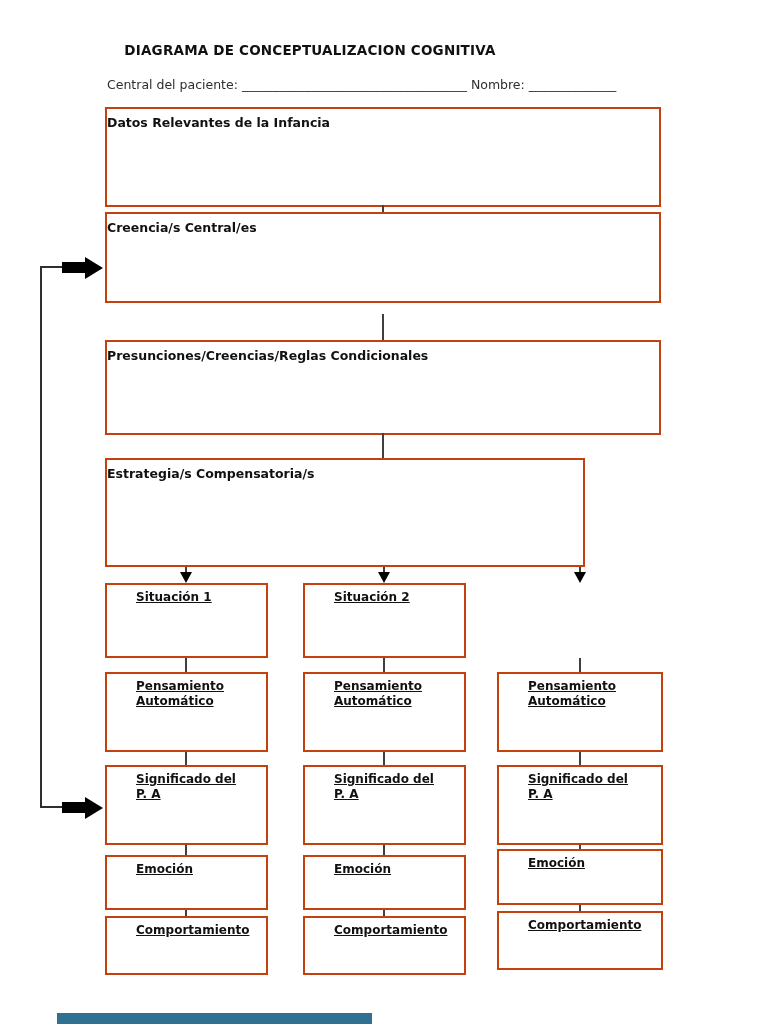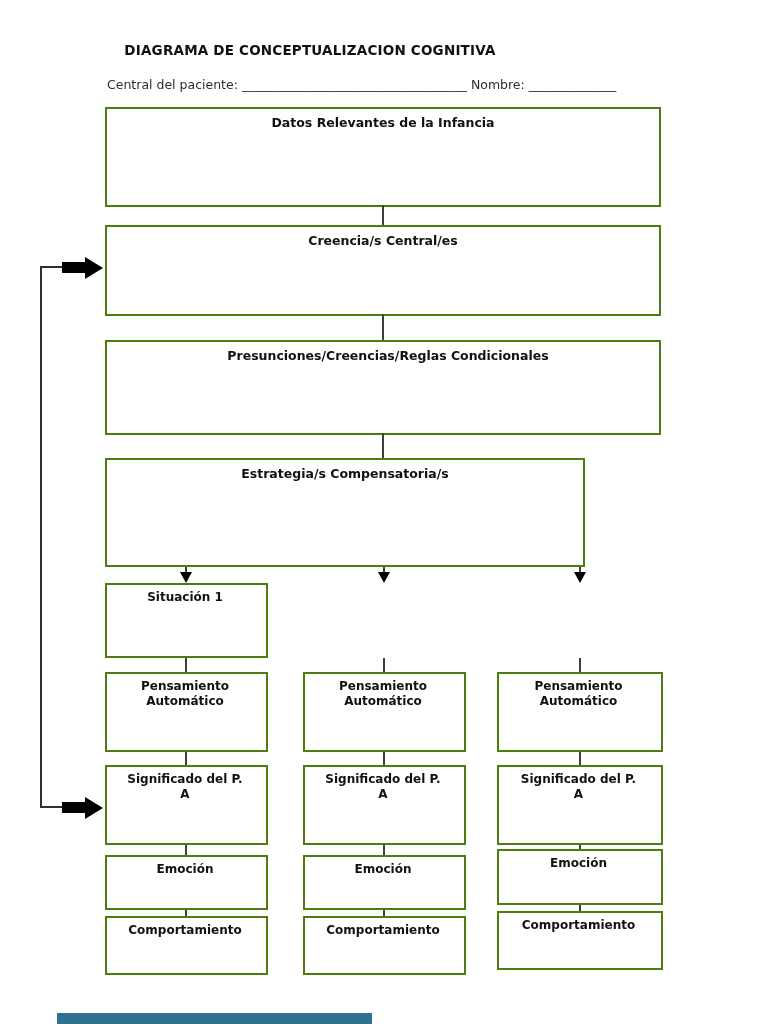--- a/index.html
+++ b/index.html
@@ -16,29 +16,28 @@
     text-align:center;font-size:13.5px;font-weight:bold;color:#111;
     letter-spacing:.2px;
   }
   .patient-line{
     position:absolute;top:77px;left:107px;width:556px;
     font-size:12.5px;color:#2e2e2e;white-space:nowrap;
   }
   .patient-line .blank{letter-spacing:0;color:#2e2e2e;}
   .box{
     position:absolute;box-sizing:border-box;
-    background:#fff;border:2px solid #4d7c0f;
-    text-align:center;
+    background:#fff;border:2px solid #c2410c;
   }
   .box .lbl{
     padding-top:5px;font-weight:bold;font-size:12px;color:#111;
     line-height:1.25;
   }
   .bigbox .lbl{font-size:12.5px;padding-top:6px;}
-  .colbox .lbl{padding-left:16px;padding-right:19px;}
+  .colbox .lbl{padding-left:29px;padding-right:19px;text-decoration:underline;}
   .vline,.hline{position:absolute;background:#2f2f2f;}
   .stub{position:absolute;width:2px;background:#3f3f3f;}
   .arrow-down-head{
     position:absolute;width:0;height:0;
     border-left:6.5px solid transparent;
     border-right:6.5px solid transparent;
     border-top:11px solid #000;
   }
   .blockarrow-body{position:absolute;height:11px;width:23px;background:#000;}
   .blockarrow-head{
@@ -60,26 +59,26 @@
     <span class="blank">____________________________________</span>
     <span>Nombre:</span>
     <span class="blank">______________</span>
   </div>
 
   <div class="box bigbox" style="left:105px;top:107px;width:556px;height:100px;">
     <div class="lbl">Datos Relevantes de la Infancia</div>
   </div>
   <div class="stub" style="left:382px;top:205px;height:21px;"></div>
 
-  <div class="box bigbox" style="left:105px;top:225px;width:556px;height:91px;">
+  <div class="box bigbox" style="left:105px;top:212px;width:556px;height:91px;">
     <div class="lbl">Creencia/s Central/es</div>
   </div>
   <div class="stub" style="left:382px;top:314px;height:27px;"></div>
 
-  <div class="box bigbox" style="left:105px;top:340px;width:556px;height:95px;padding-left:10px;">
+  <div class="box bigbox" style="left:105px;top:340px;width:556px;height:95px;">
     <div class="lbl">Presunciones/Creencias/Reglas Condicionales</div>
   </div>
   <div class="stub" style="left:382px;top:433px;height:26px;"></div>
 
   <div class="box bigbox" style="left:105px;top:458px;width:480px;height:109px;">
     <div class="lbl">Estrategia/s Compensatoria/s</div>
   </div>
 
   <div class="stub" style="left:185px;top:567px;height:7px;"></div>
   <div class="arrow-down-head" style="left:179.5px;top:572px;"></div>
@@ -101,20 +100,23 @@
   </div>
   <div class="stub" style="left:185px;top:845px;height:10px;"></div>
   <div class="box colbox" style="left:105px;top:855px;width:163px;height:55px;">
     <div class="lbl">Emoción</div>
   </div>
   <div class="stub" style="left:185px;top:910px;height:6px;"></div>
   <div class="box colbox" style="left:105px;top:916px;width:163px;height:59px;">
     <div class="lbl">Comportamiento</div>
   </div>
 
+  <div class="box colbox" style="left:303px;top:583px;width:163px;height:75px;">
+    <div class="lbl">Situación 2</div>
+  </div>
   <div class="stub" style="left:383px;top:658px;height:14px;"></div>
   <div class="box colbox" style="left:303px;top:672px;width:163px;height:80px;">
     <div class="lbl">Pensamiento Automático</div>
   </div>
   <div class="stub" style="left:383px;top:752px;height:13px;"></div>
   <div class="box colbox" style="left:303px;top:765px;width:163px;height:80px;">
     <div class="lbl">Significado del P. A</div>
   </div>
   <div class="stub" style="left:383px;top:845px;height:10px;"></div>
   <div class="box colbox" style="left:303px;top:855px;width:163px;height:55px;">

